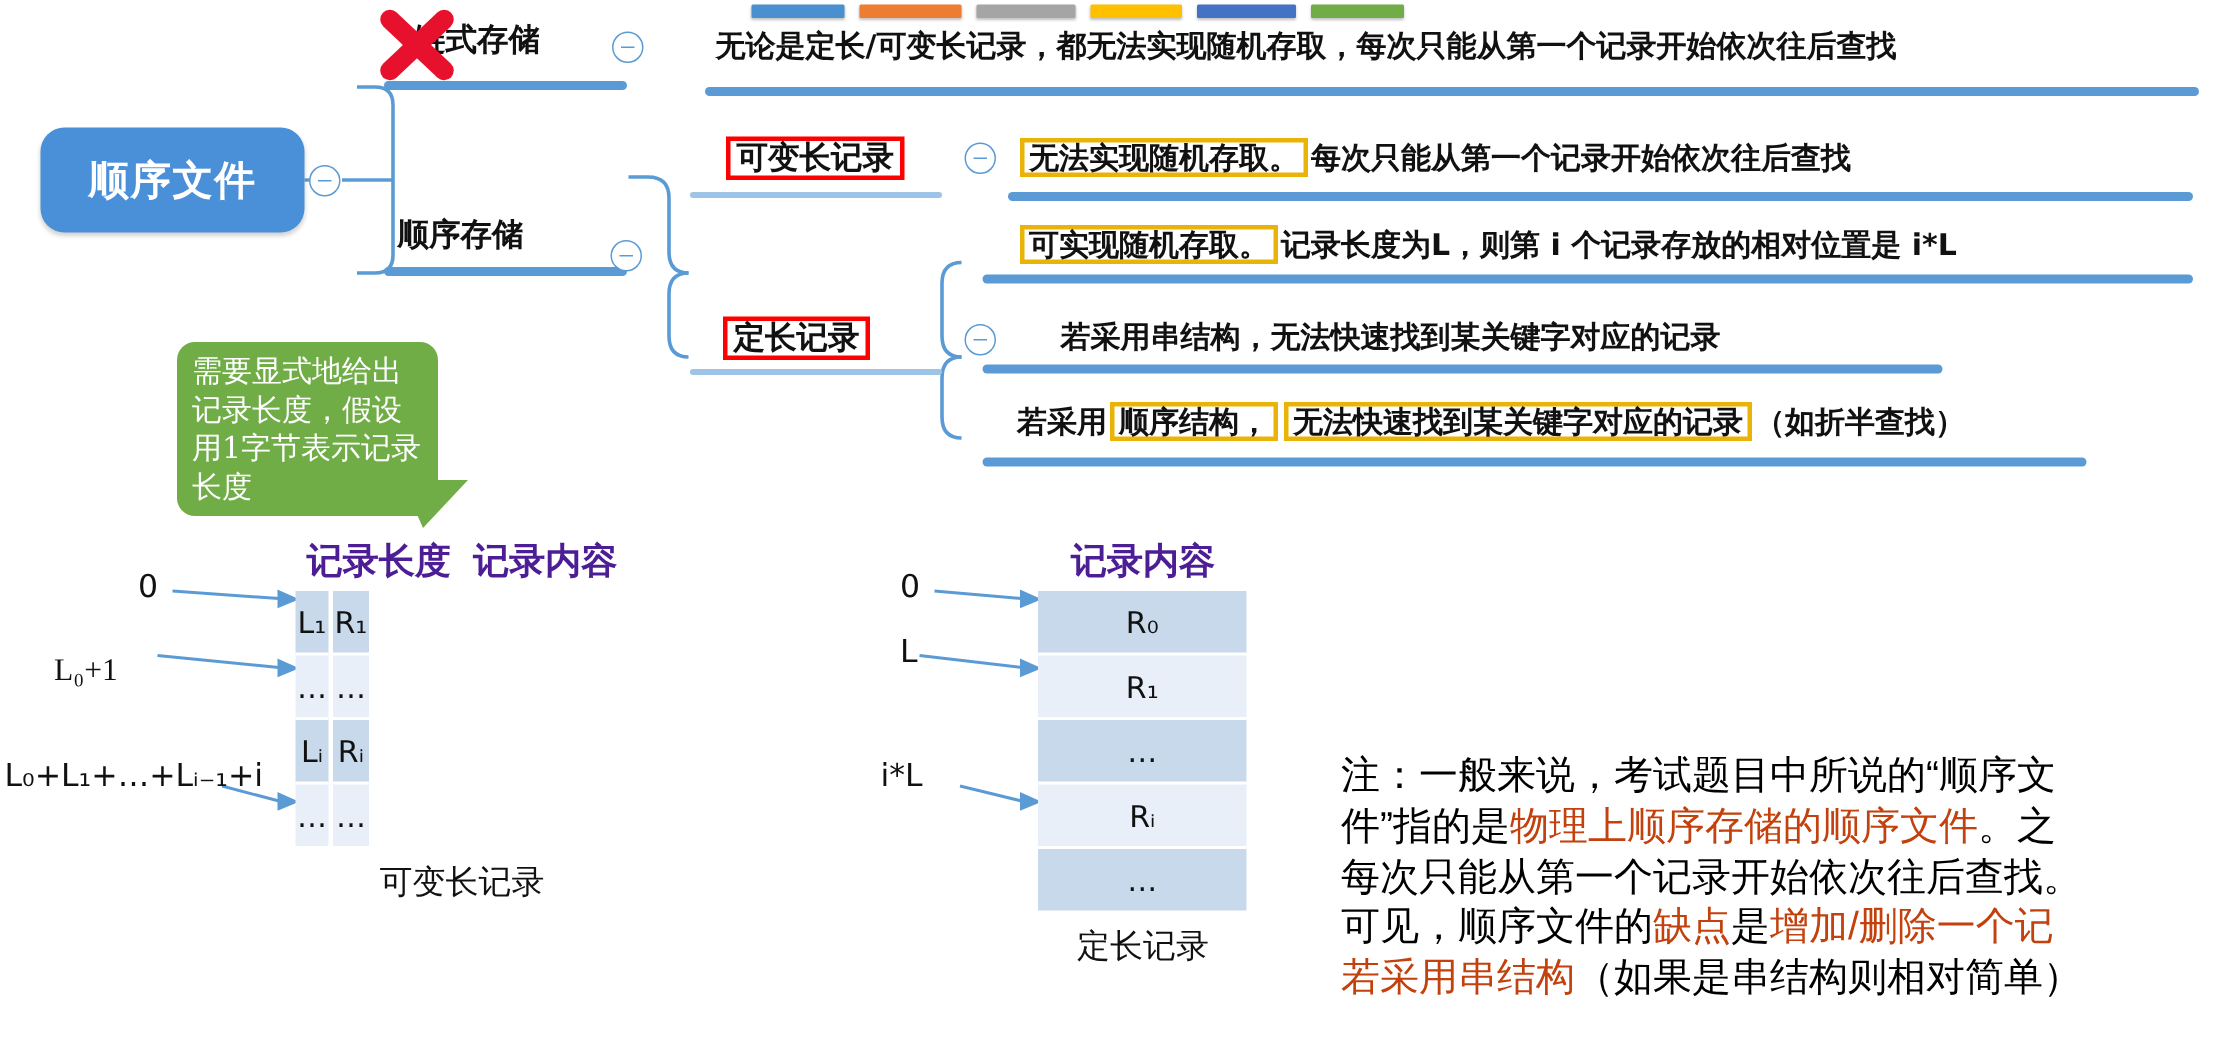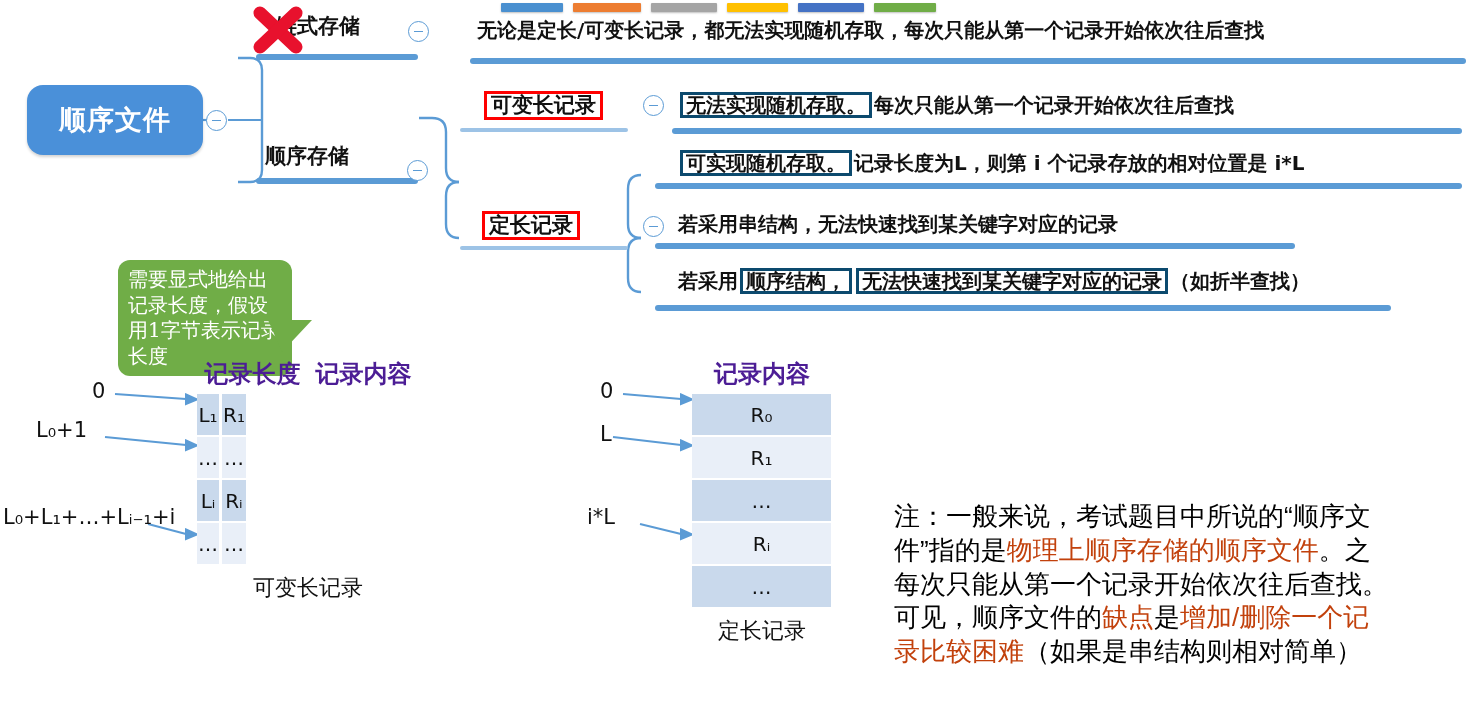--- a/index.html
+++ b/index.html
@@ -33,21 +33,21 @@
   }
   .node-label.boxed{
     border:3px solid #ff0000;padding:1px 4px;
   }
   .leaf-text{
     font-size:20px;color:#111;white-space:nowrap;
     font-family:"DejaVu Sans","Liberation Sans",sans-serif;
     font-weight:600;line-height:1;
     display:flex;align-items:center;
   }
-  .leaf-text .hi{border:3px solid #0c4a6e;padding:0 3px;margin:0 2px;}
+  .leaf-text .hi{border:3px solid #eab308;padding:0 3px;margin:0 2px;}
   .underline-bar{
     height:6px;background:#5b9bd5;border-radius:3px;
   }
   .underline-bar.light{background:#9dc3e6;height:4px;}
 
   
   .collapse{
     width:21px;height:21px;border-radius:50%;
     border:1.4px solid #5b9bd5;background:#ffffff;
     box-sizing:border-box;
@@ -190,33 +190,33 @@
       <span>记录长度为L，则第 i 个记录存放的相对位置是 i*L</span>
   </div>
   <div class="abs underline-bar" style="left:655px;top:183px;width:807px;"></div>
 
   <div class="abs node-label boxed" style="left:482px;top:211px;">定长记录</div>
   <div class="abs underline-bar light" style="left:460px;top:246px;width:168px;"></div>
   <div class="abs collapse" style="left:643px;top:216px;">
       <i></i>
     </div>
 
-  <div class="abs leaf-text" style="left:678px;top:214px;">若采用串结构，无法快速找到某关键字对应的记录</div>
+  <div class="abs leaf-text" style="left:707px;top:214px;">若采用串结构，无法快速找到某关键字对应的记录</div>
   <div class="abs underline-bar" style="left:655px;top:243px;width:640px;"></div>
 
   <div class="abs leaf-text" style="left:678px;top:268px;">
     <span>若采用</span>
       <span class="hi">顺序结构，</span>
       <span class="hi">无法快速找到某关键字对应的记录</span>
       <span>（如折半查找）</span>
   </div>
   <div class="abs underline-bar" style="left:655px;top:305px;width:736px;"></div>
 
   <div class="abs" style="left:118px;top:228px;">
-    <div class="callout" style="width:174px;margin-top:32px;">需要显式地给出记录长度，假设用1字节表示记录长度</div>
+    <div class="callout" style="width:174px;">需要显式地给出记录长度，假设用1字节表示记录长度</div>
     <svg class="abs" style="left:150px;top:92px;" width="46" height="34">
       <polygon points="0,0 44,0 14,32" fill="#70ad47"></polygon>
     </svg>
   </div>
 
 
   <div class="abs" style="left:197px;top:358px;">
     <div style="display:flex;width:222px;">
       <div class="col-head" style="width:111px;">记录长度</div>
       <div class="col-head" style="width:111px;">记录内容</div>
@@ -238,21 +238,21 @@
       <tr>
         <td>…</td>
         <td>…</td>
       </tr>
     </tbody>
       </table>
     <div class="tbl-caption" style="margin-top:9px;width:222px;">可变长记录</div>
   </div>
 
   <div class="abs addr-label" style="left:92px;top:379px;">0</div>
-  <div class="abs addr-label" style="left:36px;top:418px;">L₀+1</div>
+  <div class="abs addr-label" style="left:36px;top:434px;font-family:Liberation Serif, serif;">L₀+1</div>
   <div class="abs addr-label" style="left:3px;top:505px;">L₀+L₁+…+Lᵢ₋₁+i</div>
 
   <div class="abs" style="left:692px;top:358px;">
     <div style="display:flex;width:140px;">
       <div class="col-head" style="width:140px;">记录内容</div>
     </div>
     <table class="tbl" style="margin-top:4px;">
       <tbody>
           <tr>
         <td style="width:137px;">R₀</td>
@@ -276,16 +276,16 @@
 
   <div class="abs addr-label" style="left:600px;top:379px;">0</div>
   <div class="abs addr-label" style="left:600px;top:422px;">L</div>
   <div class="abs addr-label" style="left:587px;top:505px;">i*L</div>
 
   <div class="abs note" style="left:894px;top:500px;">
     <div><span>注：一般来说，考试题目中所说的“顺序文</span></div>
     <div><span>件”指的是</span><span class="red">物理上顺序存储的顺序文件</span><span>。之</span></div>
     <div><span>每次只能从第一个记录开始依次往后查找。</span></div>
     <div><span>可见，顺序文件的</span><span class="red">缺点</span><span>是</span><span class="red">增加/删除一个记</span></div>
-    <div><span class="red">录比较困难</span><span>（如果是串结构则相对简单）</span></div>
+    <div><span class="red">若采用串结构</span><span>（如果是串结构则相对简单）</span></div>
   </div>
 
 </div>
 
 </body></html>

